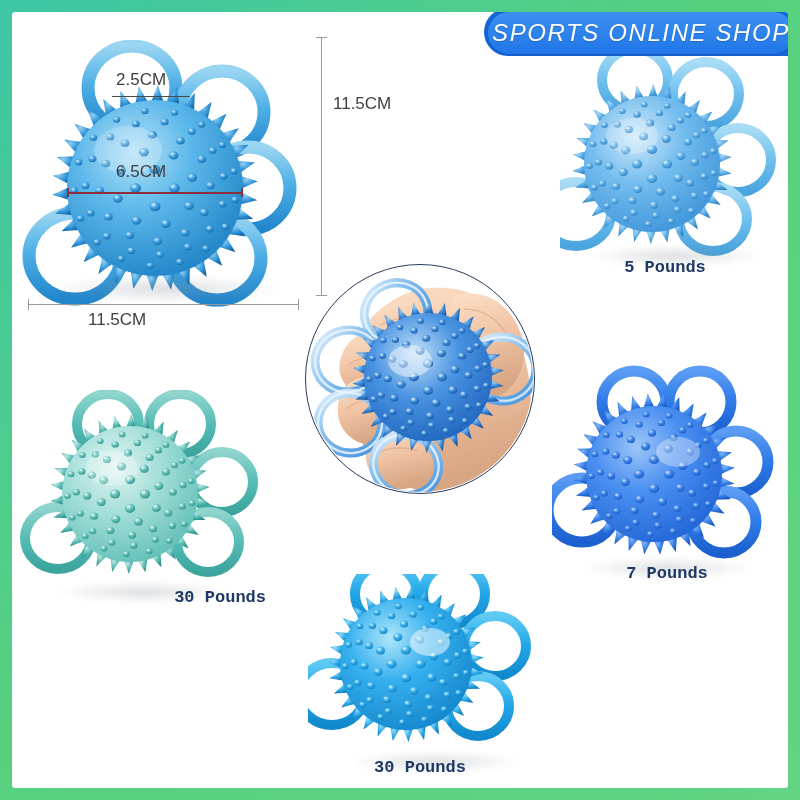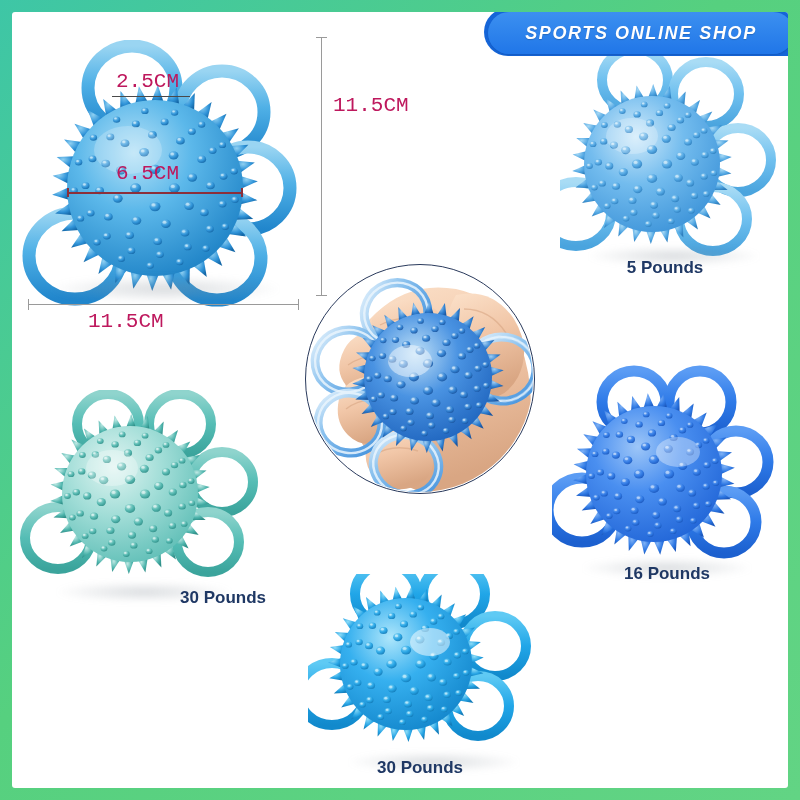--- a/index.html
+++ b/index.html
@@ -38,44 +38,44 @@
     background:#1565d8;border-radius:26px 0 0 26px;
   }
   .banner-front{
     position:absolute;right:6px;top:12px;width:306px;height:42px;
     background:linear-gradient(180deg,#3c90f0 0%,#2076e8 100%);
     border-radius:22px;
     display:flex;align-items:center;justify-content:center;
     box-shadow:0 1px 2px rgba(0,0,0,.12);
   }
   .banner-text{
-    color:#ffffff;font-weight:bold;font-style:italic;
-    font-size:18px;letter-spacing:1.6px;
+    color:#ffffff;font-weight:normal;font-style:italic;
+    font-size:24px;letter-spacing:1.6px;
     font-family:"Liberation Sans", sans-serif;
     white-space:nowrap;text-shadow:0 1px 1px rgba(0,0,0,.18);
   }
 
   
   .prod{position:absolute;}
   .shadow-el{
     position:absolute;border-radius:50%;
     background:radial-gradient(ellipse at center, rgba(130,140,150,.30) 0%, rgba(130,140,150,0) 72%);
     filter:blur(3px);
   }
   .plabel{
     position:absolute;width:100%;text-align:center;
     color:#1f3864;font-weight:bold;font-size:17px;
-    font-family:Liberation Sans, sans-serif;
+    font-family:Liberation Mono, monospace;
     white-space:nowrap;
   }
 
   
   .dim-text{
-    position:absolute;color:#be185d;font-size:21px;
-    font-family:Liberation Mono, monospace;white-space:nowrap;
+    position:absolute;color:#404040;font-size:17px;
+    font-family:Liberation Sans, sans-serif;white-space:nowrap;
   }
   .dim-line-h{position:absolute;height:1px;background:#9a9a9a;}
   .dim-line-v{position:absolute;width:1px;background:#9a9a9a;}
   .dim-cap-v{position:absolute;width:11px;height:1px;background:#9a9a9a;}
   .dim-cap-h{position:absolute;width:1px;height:11px;background:#9a9a9a;}
   .dim-red{position:absolute;height:1.6px;background:#8c2f3a;}
   .dim-red-cap{position:absolute;width:1.6px;height:9px;background:#8c2f3a;}
   .dim-underline{position:absolute;height:1.4px;background:#4a4a4a;}
 
   
@@ -665,21 +665,21 @@
             <ellipse cx="155.3" cy="140.9" rx="1.3" ry="1.0" fill="#ffffff" opacity="0.45"></ellipse>
             <ellipse cx="141.3" cy="158.7" rx="3.4" ry="2.9" fill="url(#p10Spike)" opacity="0.92"></ellipse>
             <ellipse cx="140.4" cy="157.7" rx="1.3" ry="1.0" fill="#ffffff" opacity="0.45"></ellipse>
             <ellipse cx="121.1" cy="169.2" rx="3.4" ry="2.9" fill="url(#p10Spike)" opacity="0.92"></ellipse>
             <ellipse cx="120.1" cy="168.2" rx="1.3" ry="1.0" fill="#ffffff" opacity="0.45"></ellipse>
             <ellipse cx="98.3" cy="172.0" rx="3.4" ry="2.9" fill="url(#p10Spike)" opacity="0.92"></ellipse>
             <ellipse cx="97.3" cy="170.9" rx="1.3" ry="1.0" fill="#ffffff" opacity="0.45"></ellipse>
           </g>
         <ellipse cx="126" cy="90" rx="22" ry="15" fill="#ffffff" opacity="0.35"></ellipse>
       </svg>
-      <div class="plabel" style="top:202px;left:0px;">16 Pounds</div>
+      <div class="plabel" style="top:202px;left:0px;">7 Pounds</div>
     </div>
 
     <div class="prod" style="left:296px;top:562px;width:240px;height:220px;">
       <div class="shadow-el" style="left:40px;top:178px;width:172px;height:20px;"></div>
       <svg width="240" height="196" viewBox="0 0 240 196">
         <defs>
           <radialGradient id="p20Ball" cx="38%" cy="30%" r="78%">
             <stop offset="0%" stop-color="#aee6fb"></stop>
             <stop offset="42%" stop-color="#36b0ef"></stop>
             <stop offset="100%" stop-color="#1184ca"></stop>

